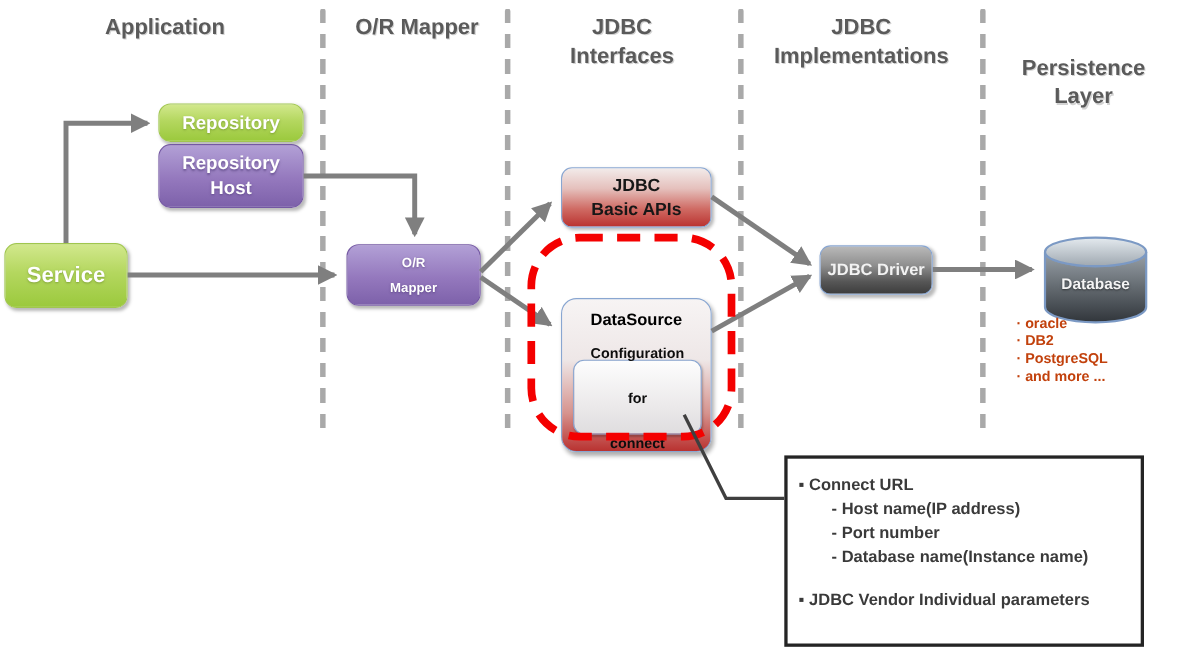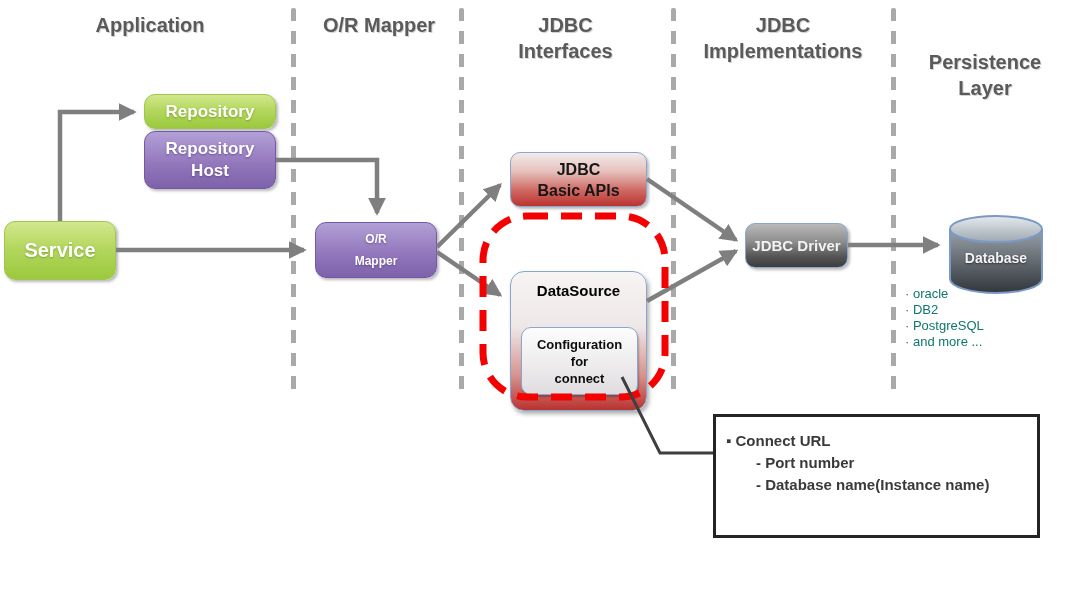--- a/index.html
+++ b/index.html
@@ -45,34 +45,34 @@
           border:1px solid #89a6d1;border-radius:10px;color:#f2f2f2;
           box-shadow:2px 2px 3px rgba(0,0,0,0.28);}
 
   .n-service{left:4px;top:221px;width:112px;height:59px;font-size:20px;justify-content:center;}
   .n-repo{left:144px;top:94px;width:132px;height:35px;font-size:17px;}
   .n-repoimpl{left:144px;top:131px;width:132px;height:58px;font-size:17px;line-height:22px;}
   .n-ormapper{left:315px;top:222px;width:122px;height:56px;font-size:12px;line-height:22px;}
   .n-basicapis{left:510px;top:152px;width:137px;height:55px;font-size:16px;line-height:21px;}
   .n-datasource{left:510px;top:235px;width:137px;height:140px;margin-top:36px;}
   .ds-title{margin-top:10px;font-size:15px;color:#000;font-weight:bold;}
-  .n-config{left:10px;top:55px;width:117px;height:68px;font-size:13px;line-height:17px;position:absolute;}
+  .n-config{left:10px;top:55px;width:117px;height:68px;font-size:13px;line-height:17px;position:absolute;gap:24px;}
   .n-driver{left:745px;top:223px;width:103px;height:45px;font-size:15px;}
 
   
   .cyl{position:absolute;left:948px;top:213px;width:96px;height:84px;z-index:2;}
   .cyl svg{display:block;}
   .db-label{position:absolute;left:0;right:0;top:37px;text-align:center;color:#f4f4f4;
             font-weight:bold;font-size:14px;text-shadow:0 1px 2px rgba(0,0,0,0.55);}
-  .db-list{position:absolute;left:905px;top:286px;width:125px;font-size:13px;font-weight:normal;
-           color:#0f766e;line-height:16px;z-index:2;}
+  .db-list{position:absolute;left:924px;top:286px;width:125px;font-size:13px;font-weight:bold;
+           color:#c2410c;line-height:16px;z-index:2;}
   .db-list div{white-space:nowrap;}
 
   
-  .note{position:absolute;left:713px;top:414px;width:327px;height:124px;background:#fff;
+  .note{position:absolute;left:713px;top:414px;width:327px;height:174px;background:#fff;
         border:3px solid #242424;box-sizing:border-box;padding:13px 10px;z-index:4;
         font-size:15px;font-weight:bold;color:#3a3a3a;}
   .note-row{line-height:22px;white-space:nowrap;}
   .note-row.sub{padding-left:30px;}
   .note-gap{height:17px;}
 
   .overlay{position:absolute;left:0;top:0;z-index:3;pointer-events:none;}
 </style>
 </head>
 <body>
@@ -154,23 +154,25 @@
 
   <div class="db-list">
     <div>· oracle</div>
     <div>· DB2</div>
     <div>· PostgreSQL</div>
     <div>· and more ...</div>
   </div>
 
   <div class="note">
     <div class="note-row">▪ Connect URL</div>
+    <div class="note-row sub">- Host name(IP address)</div>
     <div class="note-row sub">- Port number</div>
     <div class="note-row sub">- Database name(Instance name)</div>
     <div class="note-gap"></div>
+    <div class="note-row">▪ JDBC Vendor Individual parameters</div>
   </div>
 
   <svg class="overlay" width="1089" height="598" viewBox="0 0 1089 598">
     <defs>
       <marker id="ah" viewBox="0 0 10 10" refX="8.5" refY="5" markerWidth="4" markerHeight="4" orient="auto">
         <path d="M0,0 L10,5 L0,10 z" fill="#7f7f7f"></path>
       </marker>
     </defs>
     <g stroke="#7f7f7f" stroke-width="4.5" fill="none">
       <polyline points="60,221 60,112 134,112" marker-end="url(#ah)"></polyline>

